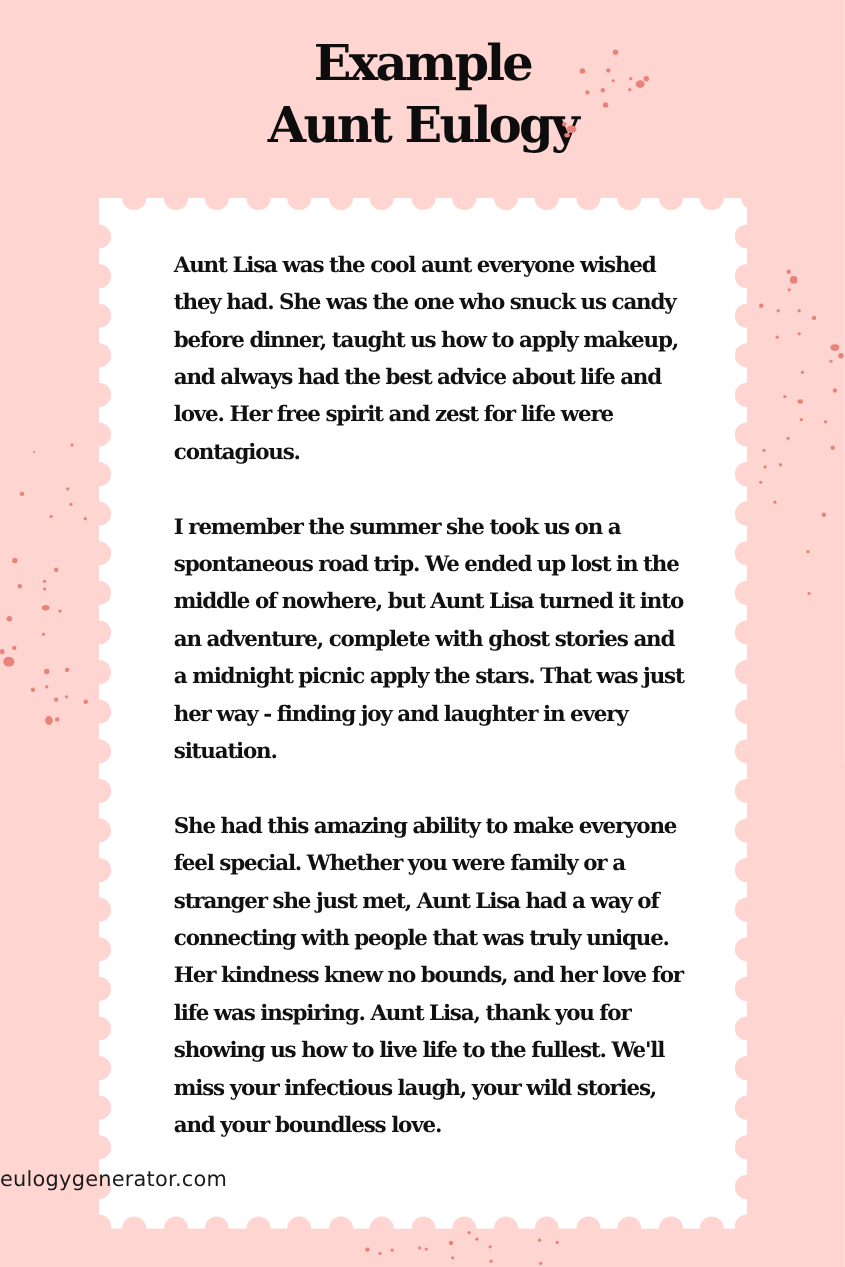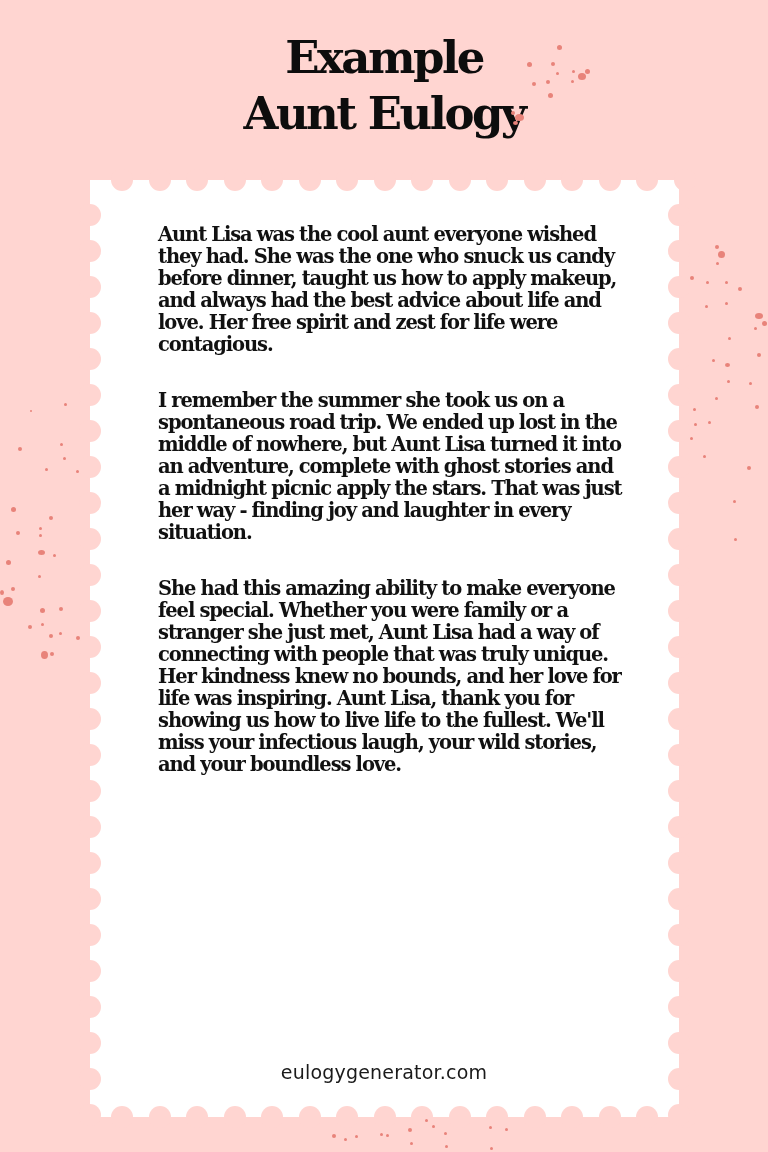--- a/index.html
+++ b/index.html
@@ -67,34 +67,33 @@
     }
 
     .body-text {
       position: absolute;
       left: 158px;
       top: 224px;
       width: 470px;
       font-family: "DejaVu Serif", serif;
       font-weight: bold;
       font-size: 19.5px;
-      line-height: 22px;
+      line-height: 34px;
       letter-spacing: -1.1px;
       word-spacing: -0.5px;
       color: #111111;
     }
     .body-text p {
       margin: 0 0 34px 0;
     }
     .footer-link {
       position: absolute;
       left: 0;
       width: 768px;
       top: 1061px;
-      text-align: center;
       font-family: "DejaVu Sans", sans-serif;
       font-size: 19px;
       color: #1a1a1a;
       letter-spacing: 0.2px;
       text-decoration: none;
     }
     .splatter {
       position: absolute;
       border-radius: 50%;
       background: #e8837a;

